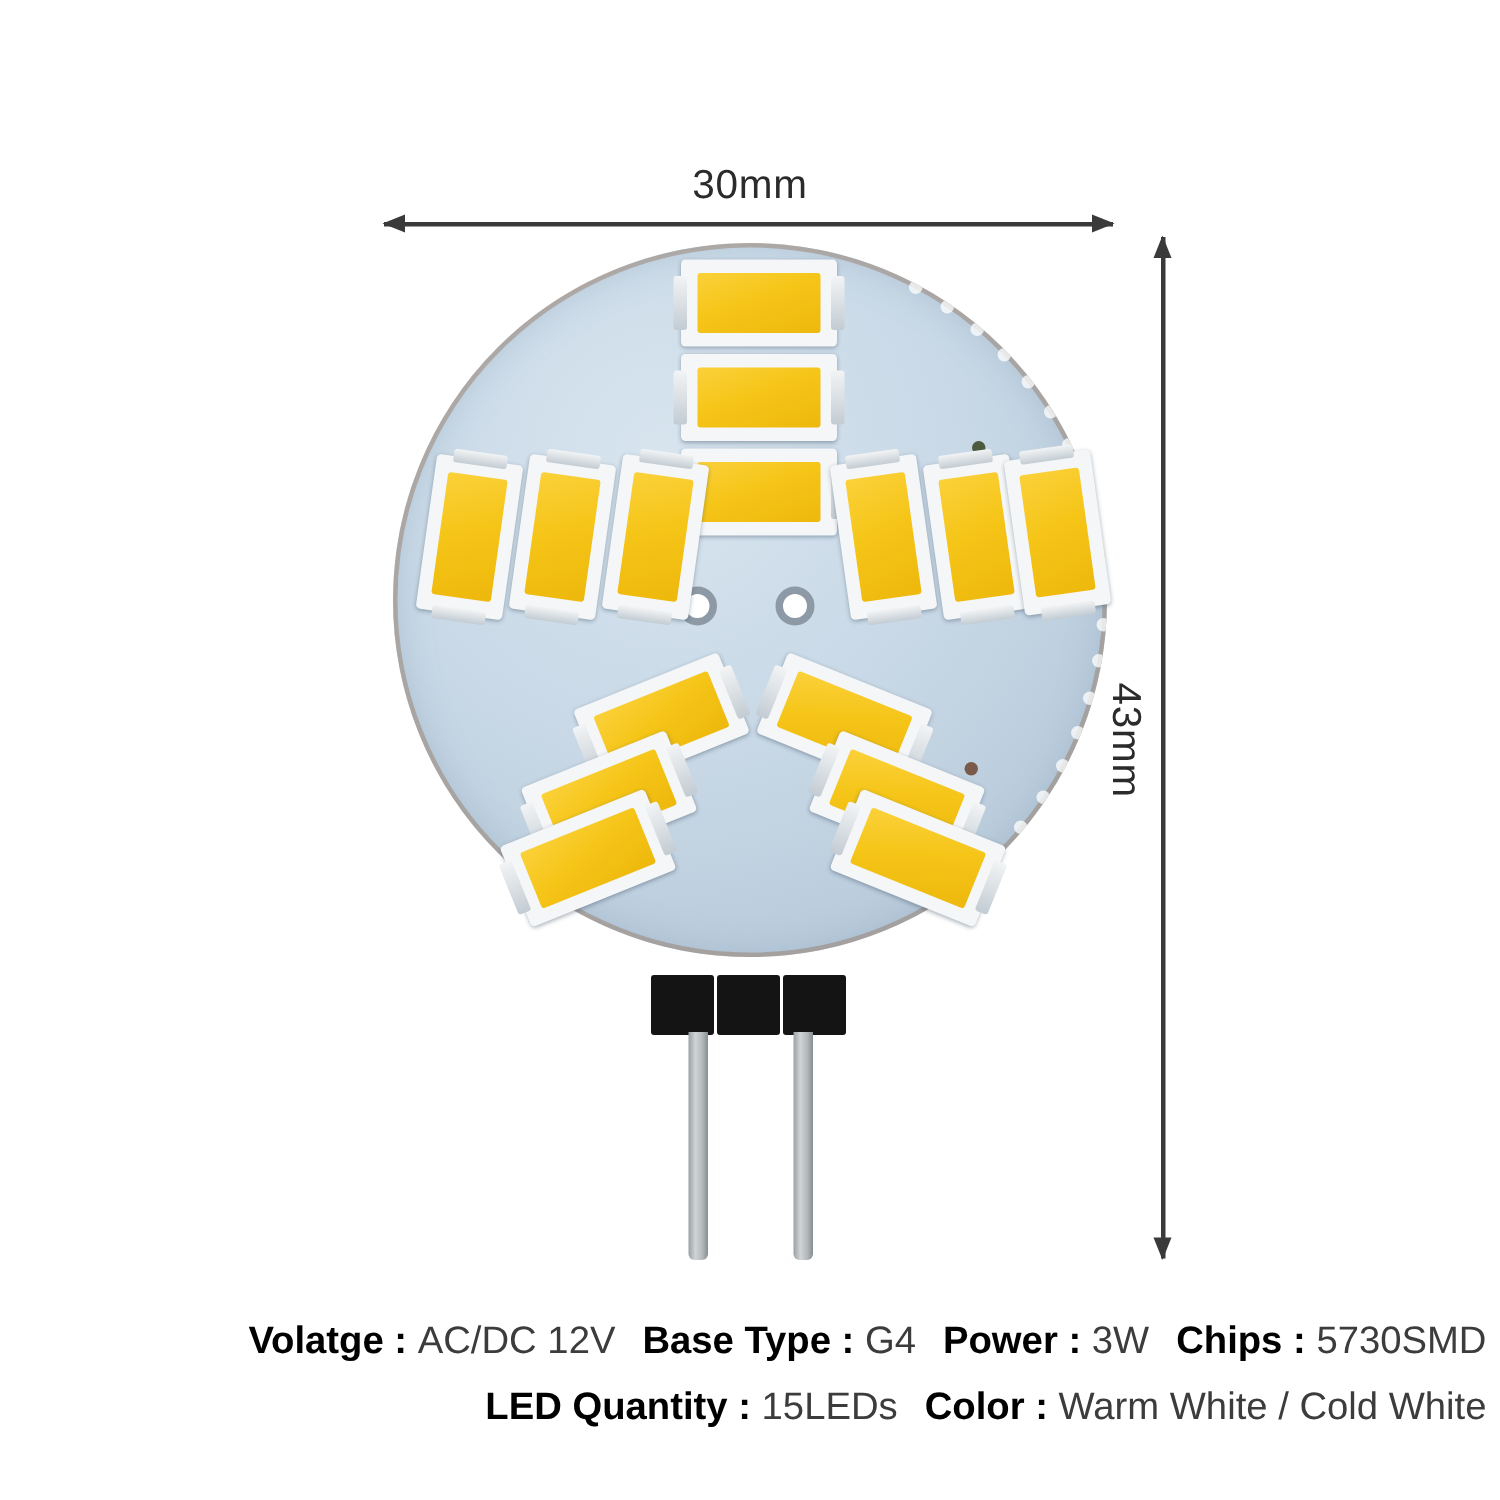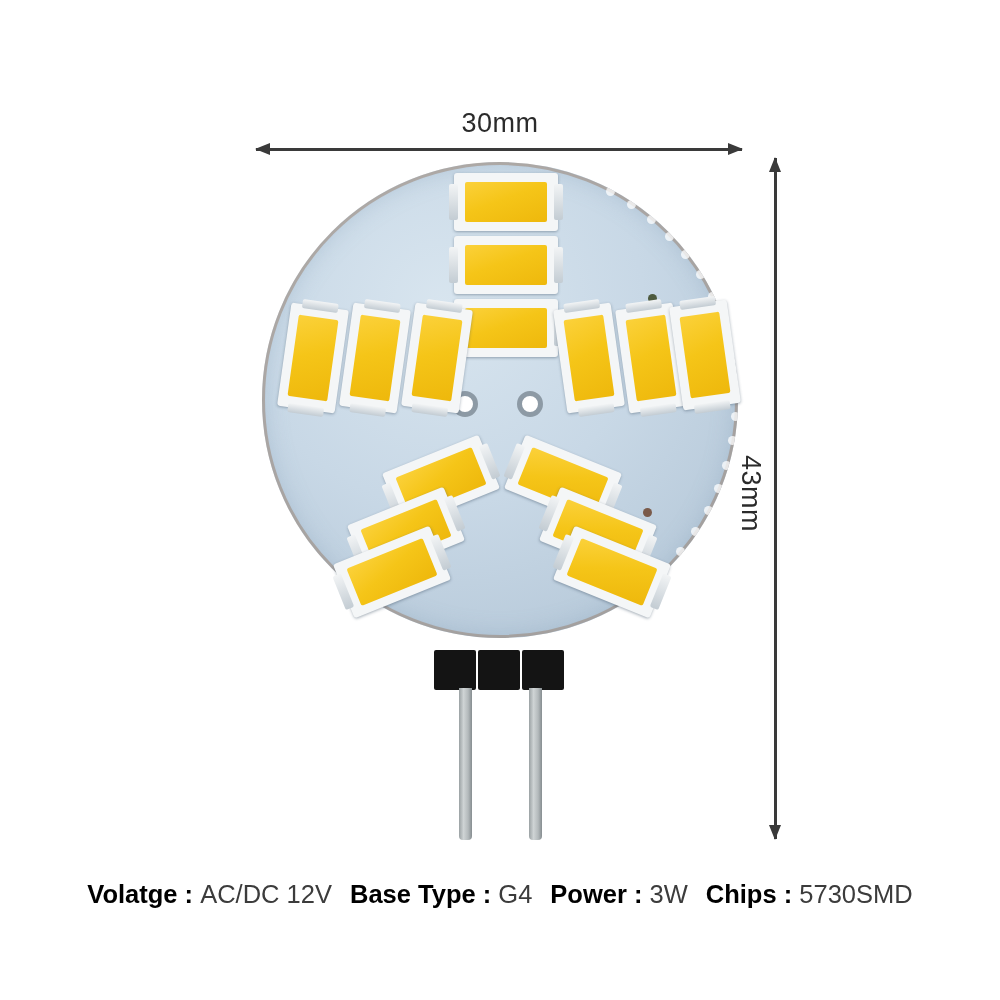--- a/index.html
+++ b/index.html
@@ -180,20 +180,21 @@
     position: absolute;
     left: 0; right: 0;
     top: 872px;
     text-align: center;
     color: #000000;
   }
   .spec-line {
     font-size: 25.5px;
     line-height: 44px;
     white-space: nowrap;
+    text-align: right;
   }
   .spec-line .k {
     font-weight: bold;
     color: #000000;
   }
   .spec-line .v {
     color: #3c3c3c;
     font-weight: normal;
   }
   .spec-item { display: inline-block; margin: 0 9px; }
@@ -329,13 +330,14 @@
   <div class="base-block" style="left:434px; top:650px; width:42px; height:40px;"></div>
   <div class="base-block" style="left:478px; top:650px; width:42px; height:40px;"></div>
   <div class="base-block" style="left:522px; top:650px; width:42px; height:40px;"></div>
 
   <div class="pin" style="left:459px; top:688px;"></div>
   <div class="pin" style="left:529px; top:688px;"></div>
 </div>
 
 <div class="specs">
   <div class="spec-line" id="specLine1"><span class="spec-item"><span class="k">Volatge : </span><span class="v">AC/DC 12V</span></span><span class="spec-item"><span class="k">Base Type : </span><span class="v">G4</span></span><span class="spec-item"><span class="k">Power : </span><span class="v">3W</span></span><span class="spec-item"><span class="k">Chips : </span><span class="v">5730SMD</span></span></div>
+  <div class="spec-line" id="specLine2"><span class="spec-item"><span class="k">LED Quantity : </span><span class="v">15LEDs</span></span><span class="spec-item"><span class="k">Color : </span><span class="v">Warm White / Cold White</span></span></div>
 </div>
 
 </body></html>

